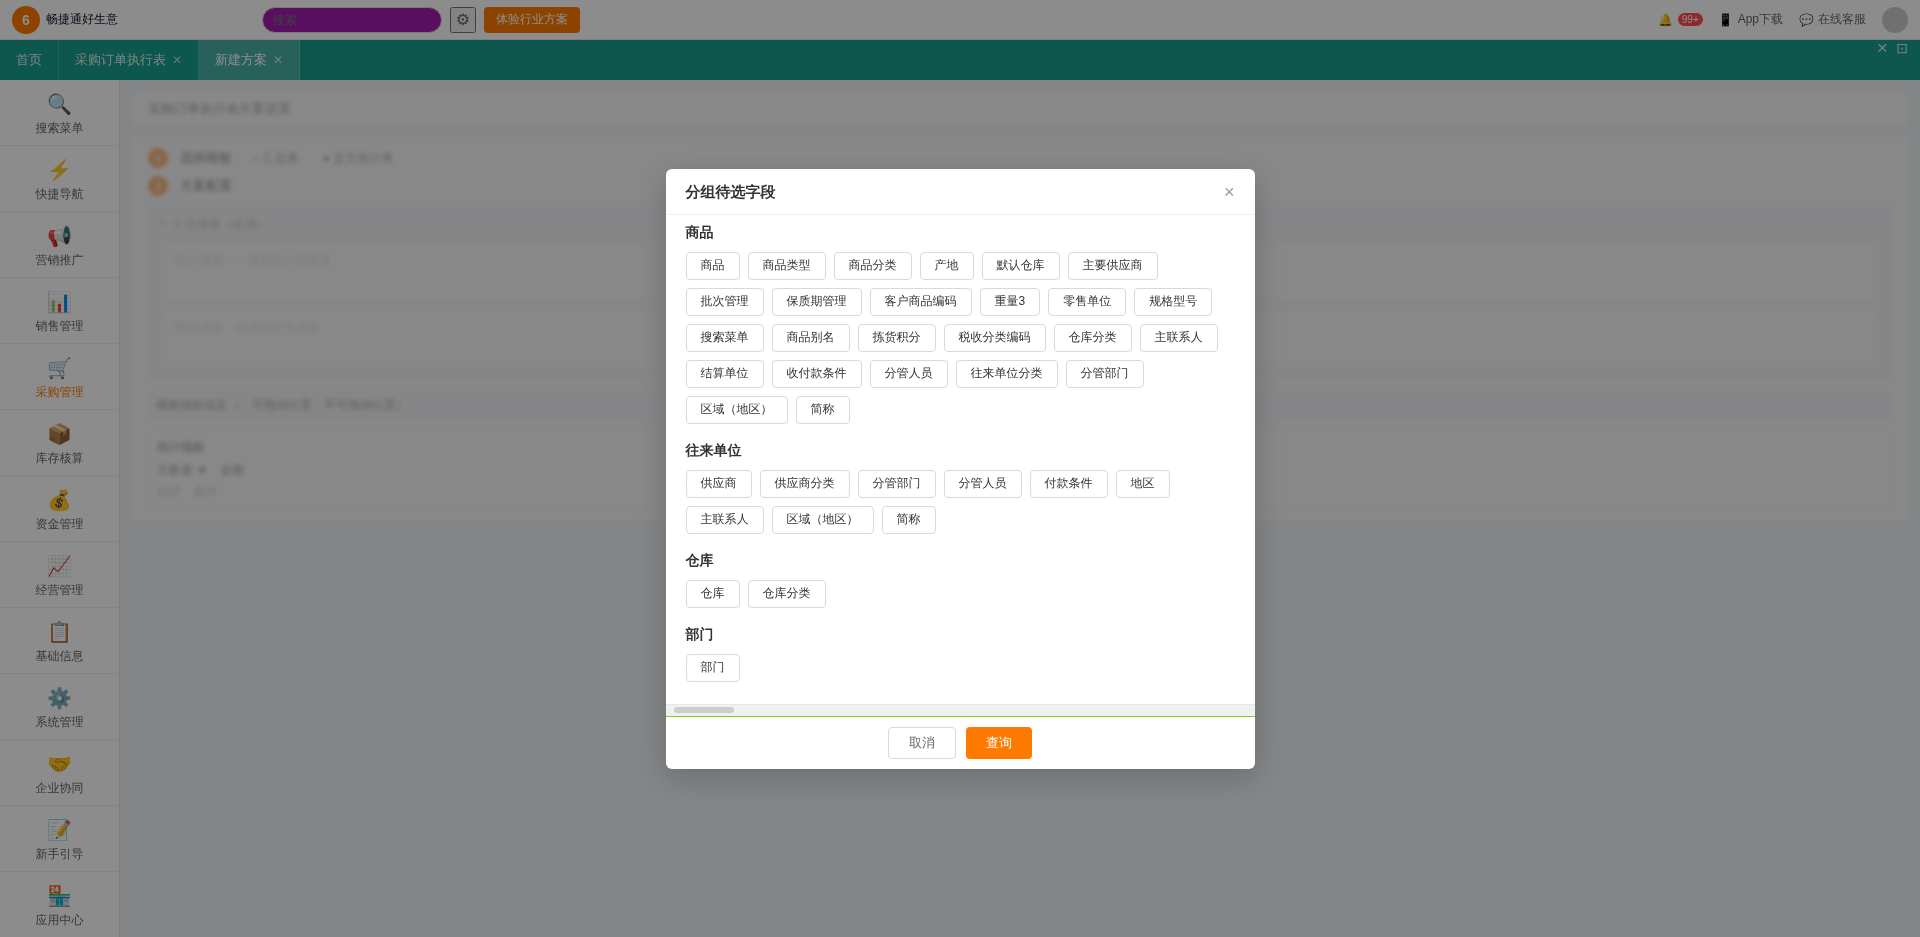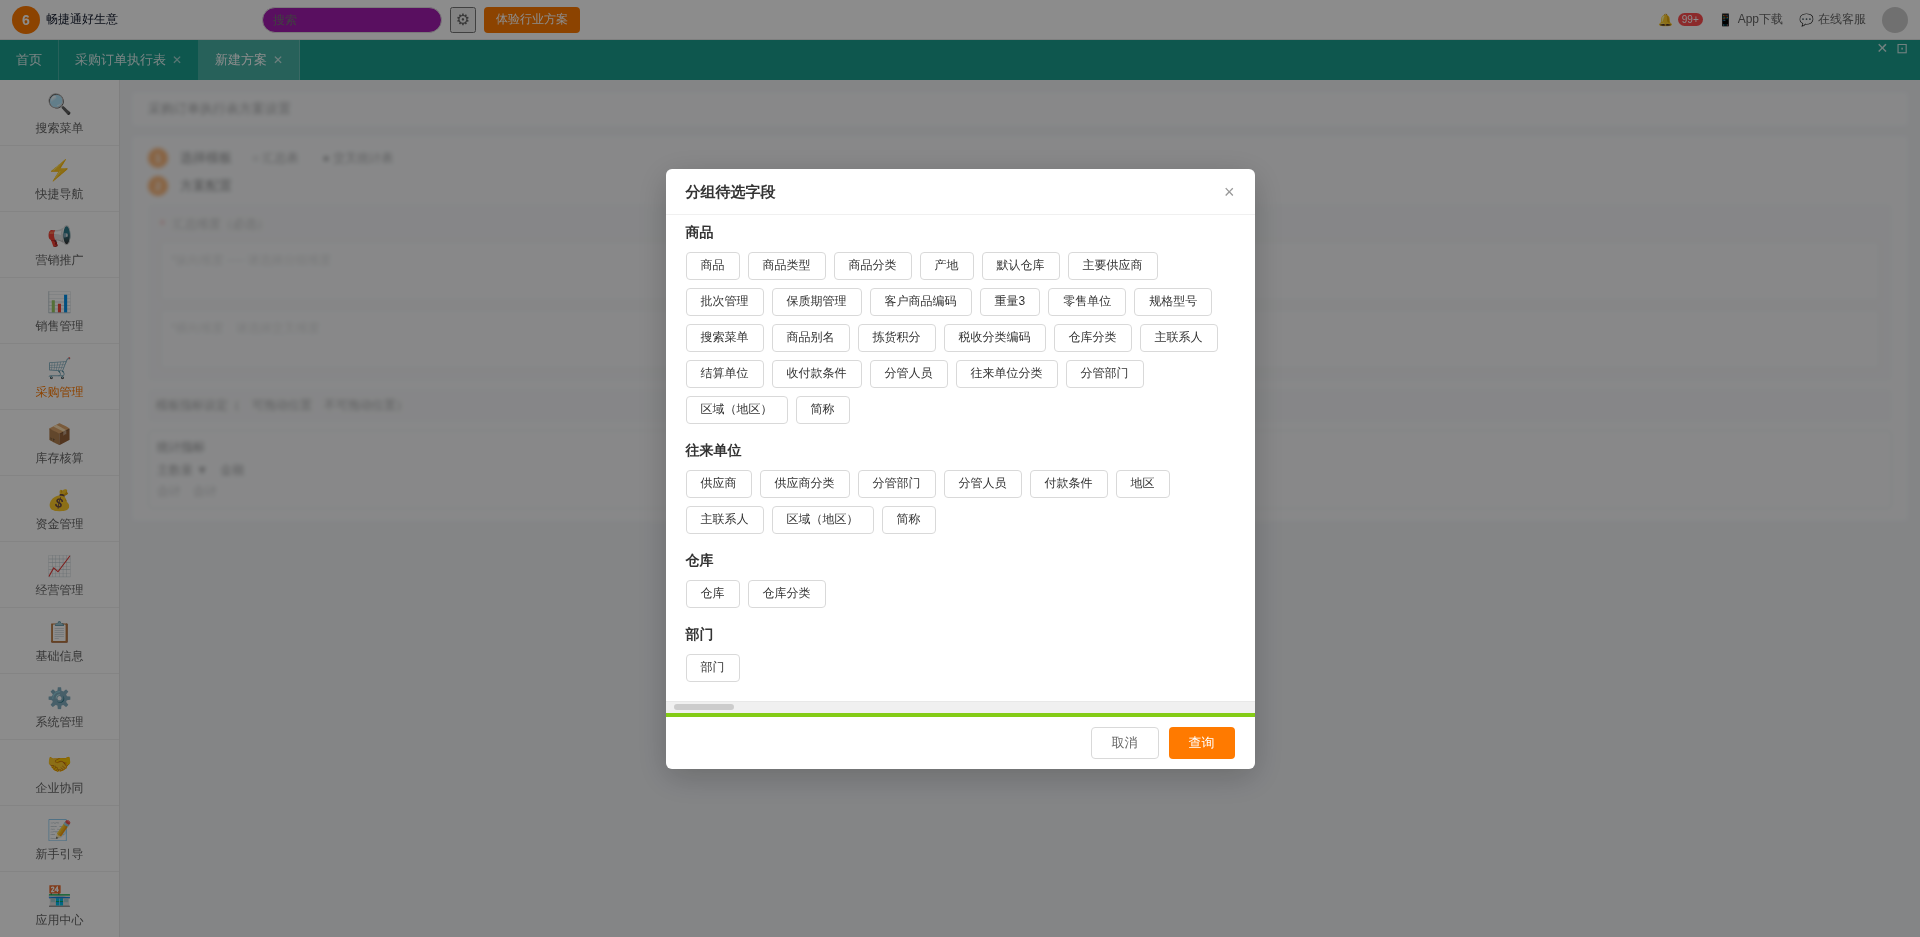--- a/index.html
+++ b/index.html
@@ -317,24 +317,24 @@
       font-size: 12px;
       display: flex;
       align-items: center;
       cursor: pointer;
       white-space: nowrap;
     }
 
     
     .modal-footer {
       display: flex;
-      justify-content: flex-end;
+      justify-content: center;
       gap: 10px;
       padding: 10px 20px;
-      border-top: 4px solid #84cc16;
+      border-top: 1px solid #84cc16;
       flex-shrink: 0;
     }
     .btn-cancel {
       height: 32px;
       padding: 0 20px;
       border: 1px solid #d9d9d9;
       border-radius: 4px;
       background: #fff;
       color: #666;
       font-size: 13px;

